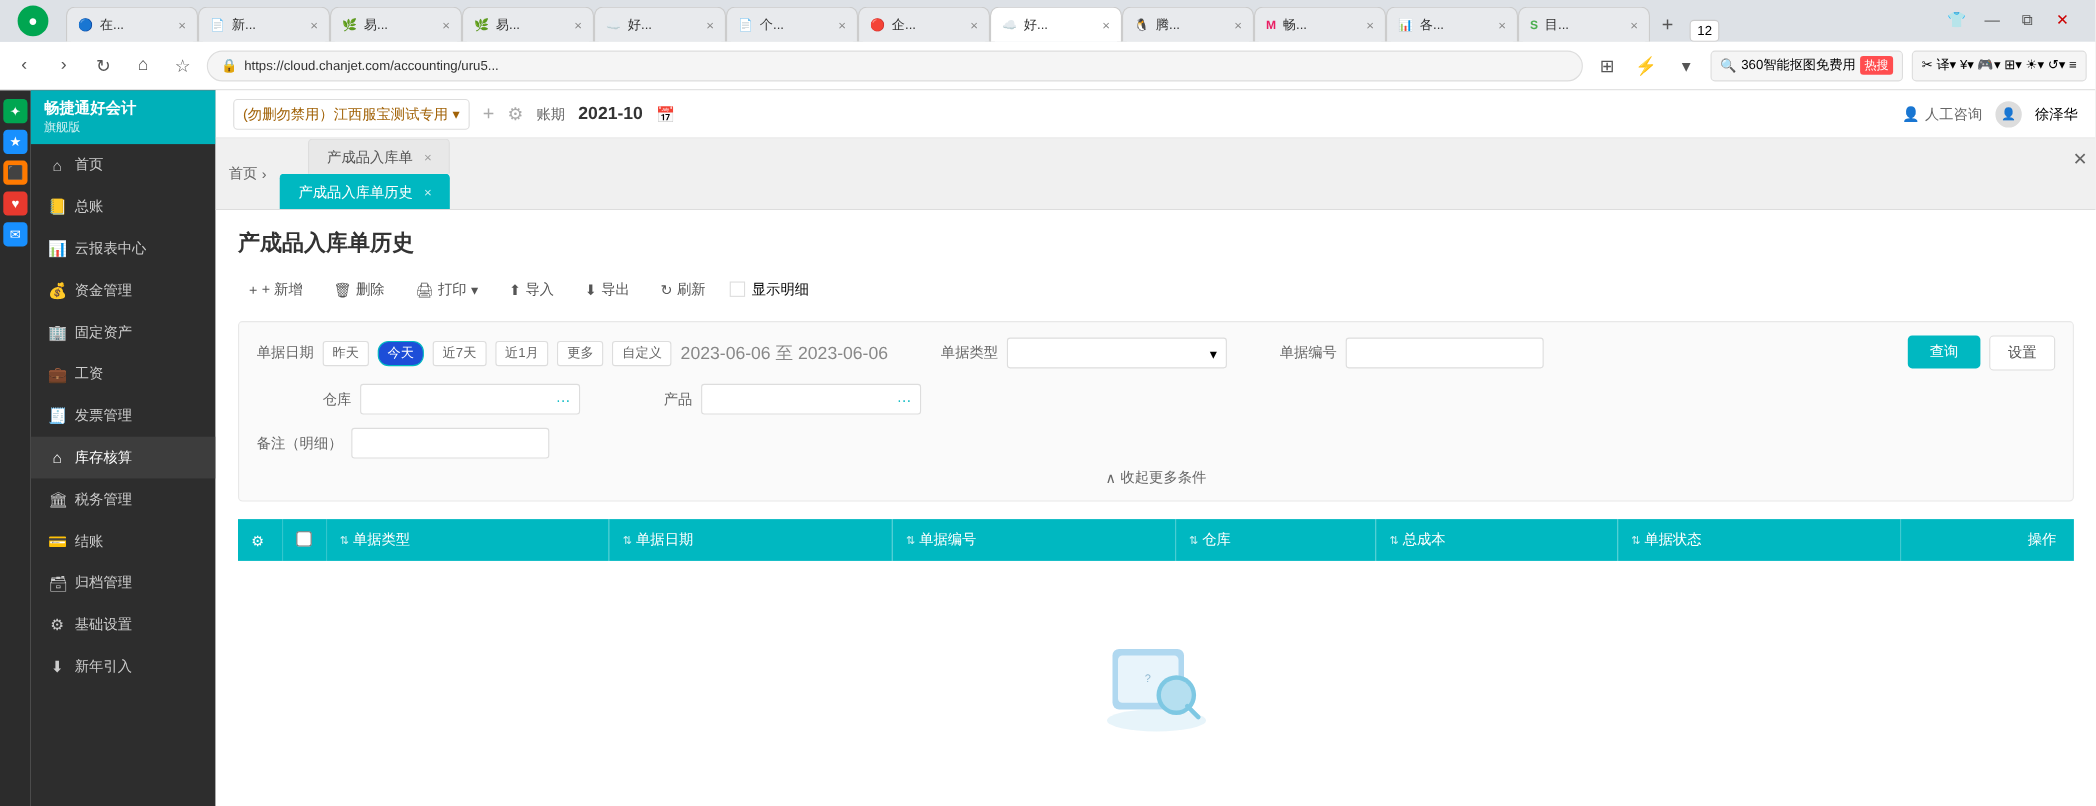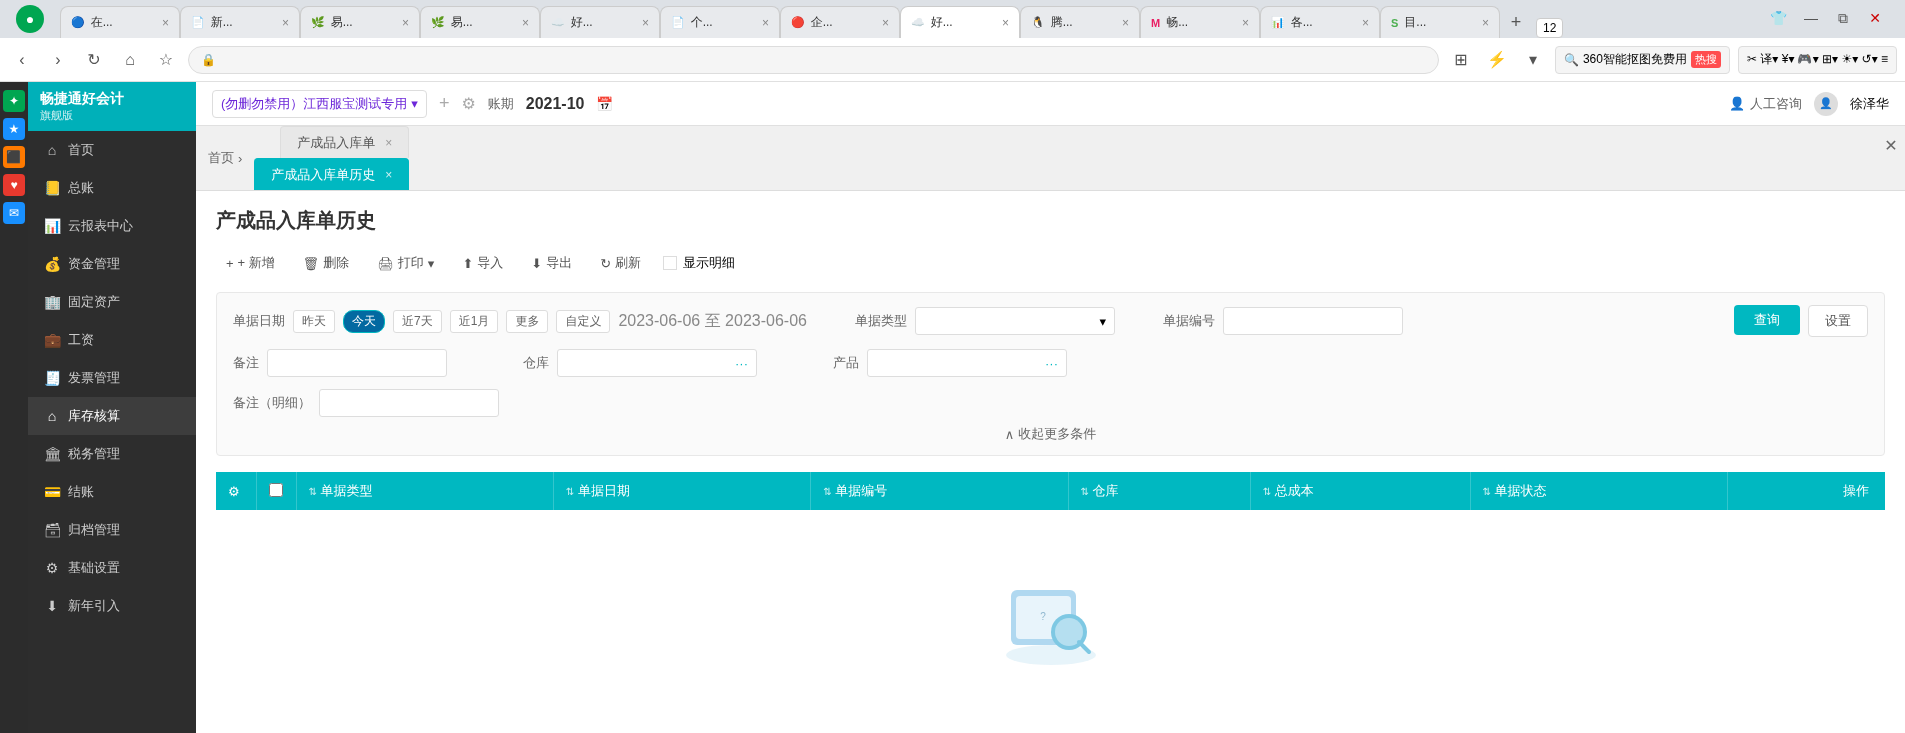--- a/index.html
+++ b/index.html
@@ -42,21 +42,21 @@
     .sidebar-subtitle { color: rgba(255,255,255,0.8); font-size: 11px; }
     .sidebar-item { display: flex; align-items: center; gap: 8px; padding: 10px 16px; cursor: pointer; color: #ccc; font-size: 13px; }
     .sidebar-item.active { background: #3d3d3d; color: #fff; }
     .sidebar-item-icon { font-size: 14px; width: 16px; text-align: center; }
 
     
     .main-content { flex: 1; background: #f5f5f5; display: flex; flex-direction: column; overflow: hidden; }
 
     
     .app-topbar { height: 44px; background: #fff; border-bottom: 1px solid #e0e0e0; display: flex; align-items: center; padding: 0 16px; gap: 12px; flex-shrink: 0; }
-    .company-selector { display: flex; align-items: center; gap: 4px; font-size: 13px; color: #6d28d9; cursor: pointer; border: 1px solid #ddd; border-radius: 4px; padding: 4px 8px; }
+    .company-selector { display: flex; align-items: center; gap: 4px; font-size: 13px; color: #a16207; cursor: pointer; border: 1px solid #ddd; border-radius: 4px; padding: 4px 8px; }
     .period-label { font-size: 13px; color: #666; }
     .period-value { font-size: 16px; color: #333; font-weight: bold; }
     .topbar-right { margin-left: auto; display: flex; align-items: center; gap: 12px; }
     .topbar-link { font-size: 13px; color: #666; cursor: pointer; display: flex; align-items: center; gap: 4px; }
     .user-avatar { width: 24px; height: 24px; background: #ddd; border-radius: 50%; display: flex; align-items: center; justify-content: center; font-size: 11px; }
     .page-tab { height: 32px; padding: 0 16px; display: flex; align-items: center; gap: 6px; cursor: pointer; font-size: 13px; border: 1px solid #ddd; border-bottom: none; border-radius: 4px 4px 0 0; background: #e8e8e8; color: #555; }
     .page-tab.active { background: #00b8c1; color: #fff; border-color: #00b8c1; }
     .page-tab-close { font-size: 12px; opacity: 0.8; }
 
     
@@ -67,21 +67,21 @@
     .content-toolbar { display: flex; align-items: center; gap: 8px; margin-bottom: 16px; flex-wrap: wrap; }
     .tool-btn { display: flex; align-items: center; gap: 4px; padding: 4px 10px; font-size: 13px; color: #555; cursor: pointer; }
     .show-col-checkbox { width: 14px; height: 14px; border: 1px solid #ddd; display: inline-block; }
 
     
     .filter-area { background: #fafafa; border: 1px solid #e8e8e8; border-radius: 4px; padding: 12px 16px; margin-bottom: 16px; }
     .filter-row { display: flex; align-items: center; gap: 16px; margin-bottom: 12px; flex-wrap: wrap; }
     .filter-group { display: flex; align-items: center; gap: 8px; }
     .filter-label { font-size: 13px; color: #666; white-space: nowrap; }
     .date-btn { padding: 2px 8px; font-size: 12px; border: 1px solid #ddd; border-radius: 3px; cursor: pointer; color: #666; background: #fff; }
-    .date-btn.active { background: #0369a1; color: #fff; border-color: #00b8c1; border-radius: 10px; }
+    .date-btn.active { background: #1d4ed8; color: #fff; border-color: #00b8c1; border-radius: 10px; }
     .date-range-text { font-size: 16px; color: #888; }
     .filter-select { min-width: 160px; height: 28px; border: 1px solid #ddd; border-radius: 3px; background: #fff; padding: 0 8px; font-size: 13px; display: flex; align-items: center; justify-content: space-between; cursor: pointer; }
     .filter-input { width: 180px; height: 28px; border: 1px solid #ddd; border-radius: 3px; background: #fff; padding: 0 8px; font-size: 13px; }
     .filter-row2 { display: flex; align-items: center; gap: 16px; }
     .filter-row3 { display: flex; align-items: center; gap: 16px; }
     .collapse-btn { display: flex; align-items: center; gap: 4px; font-size: 13px; color: #666; cursor: pointer; text-align: center; width: 100%; justify-content: center; padding: 8px 0 0; }
 
     
     .query-btn { background: #00b8c1; color: #fff; border: none; border-radius: 4px; padding: 6px 20px; font-size: 13px; cursor: pointer; }
     .settings-btn { background: #fff; color: #555; border: 1px solid #ddd; border-radius: 4px; padding: 6px 16px; font-size: 13px; cursor: pointer; }
@@ -188,20 +188,21 @@
 
   <div class="address-bar">
     <div class="nav-btn">‹</div>
     <div class="nav-btn">›</div>
     <div class="nav-btn">↻</div>
     <div class="nav-btn">⌂</div>
     <div class="nav-btn">☆</div>
 
     <div class="address-input">
       <span class="lock-icon">🔒</span>
+      <span class="address-text">https://cloud.chanjet.com/accounting/uru5...</span>
     </div>
 
     <div class="nav-btn">⊞</div>
     <div class="nav-btn">⚡</div>
     <div class="nav-btn">▾</div>
 
     <div class="toolbar-btn">
       <span>🔍</span>
       <span>360智能抠图免费用</span>
       <span class="hot-tag">热搜</span>
@@ -384,24 +385,20 @@
               <input class="filter-input" type="text" style="">
             </div>
 
             <div class="filter-actions" style="margin-left:auto;flex-direction:row;align-items:flex-start;gap:8px;">
               <button class="query-btn">查询</button>
               <button class="settings-btn">设置</button>
             </div>
           </div>
 
           <div class="filter-row2">
-            <div class="filter-group">
-              <span class="filter-label">备注</span>
-              <input class="filter-input" type="text" style="">
-            </div>
 
             <div class="filter-group" style="margin-left:60px;">
               <span class="filter-label">仓库</span>
               <div class="filter-select" style="min-width:200px;">
                 <span></span>
                 <span style="color:#00b8c1;">···</span>
               </div>
             </div>
 
             <div class="filter-group" style="margin-left:60px;justify-content:center;">

